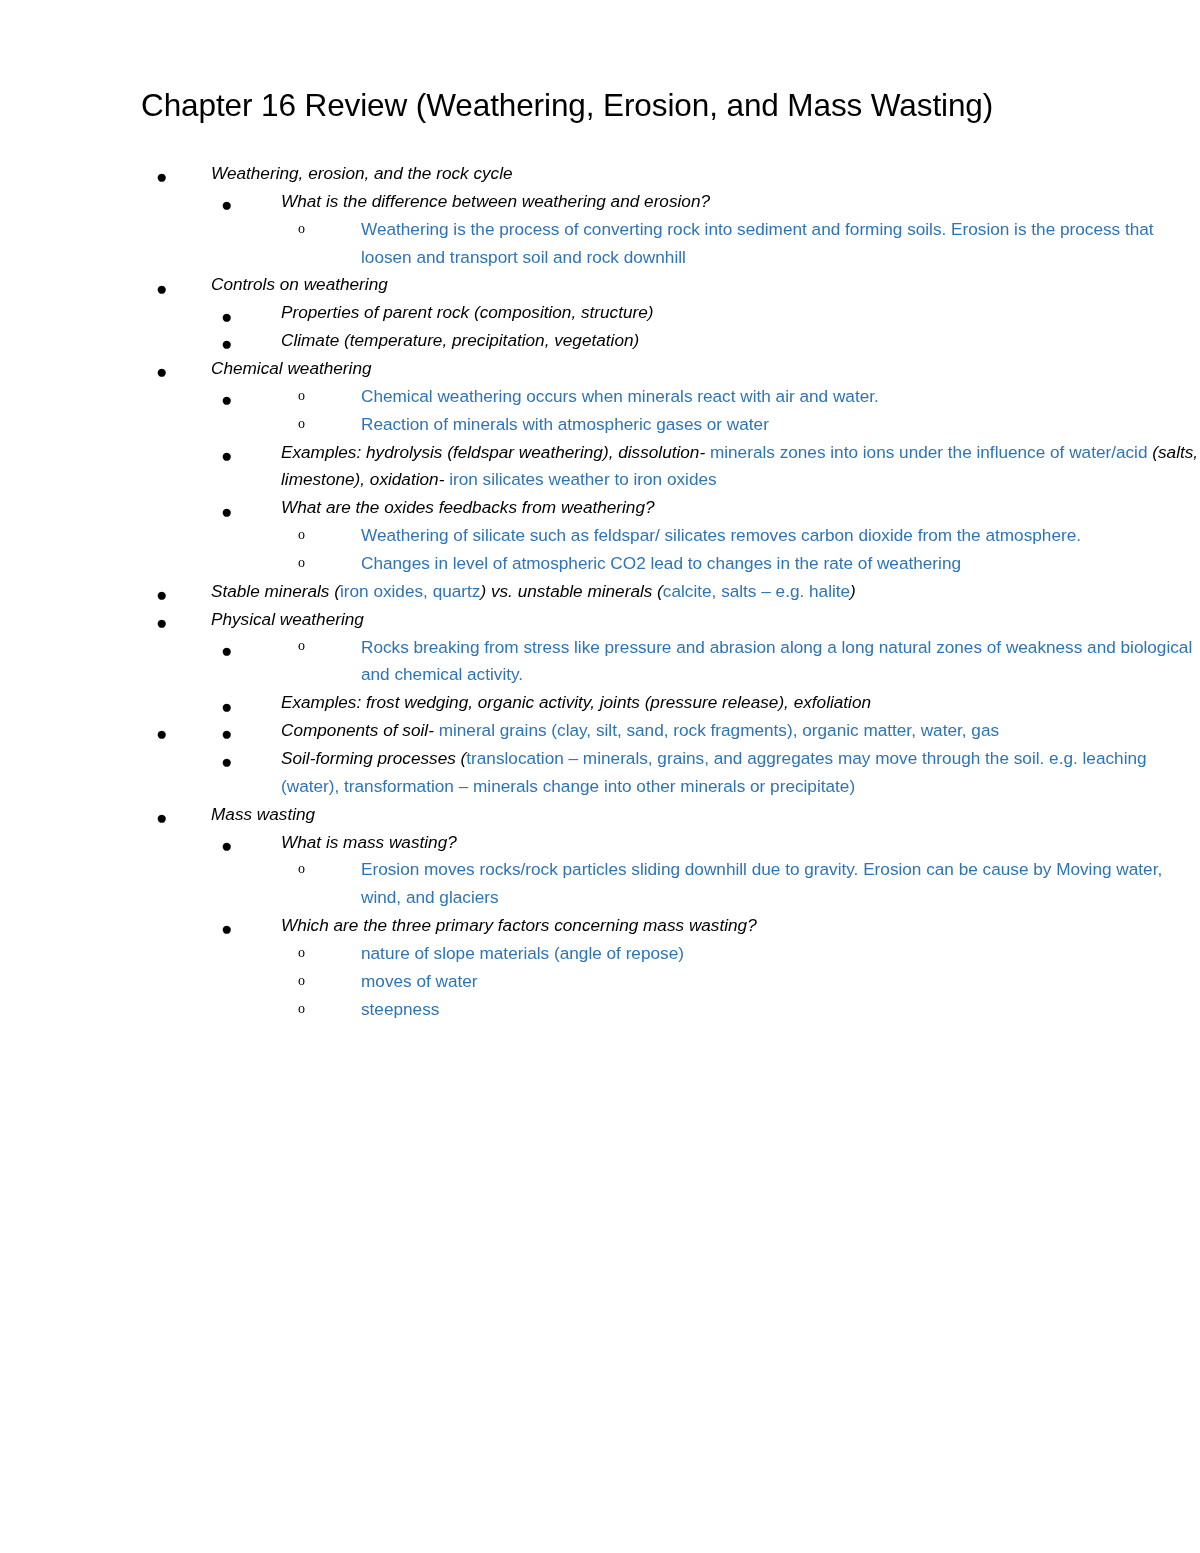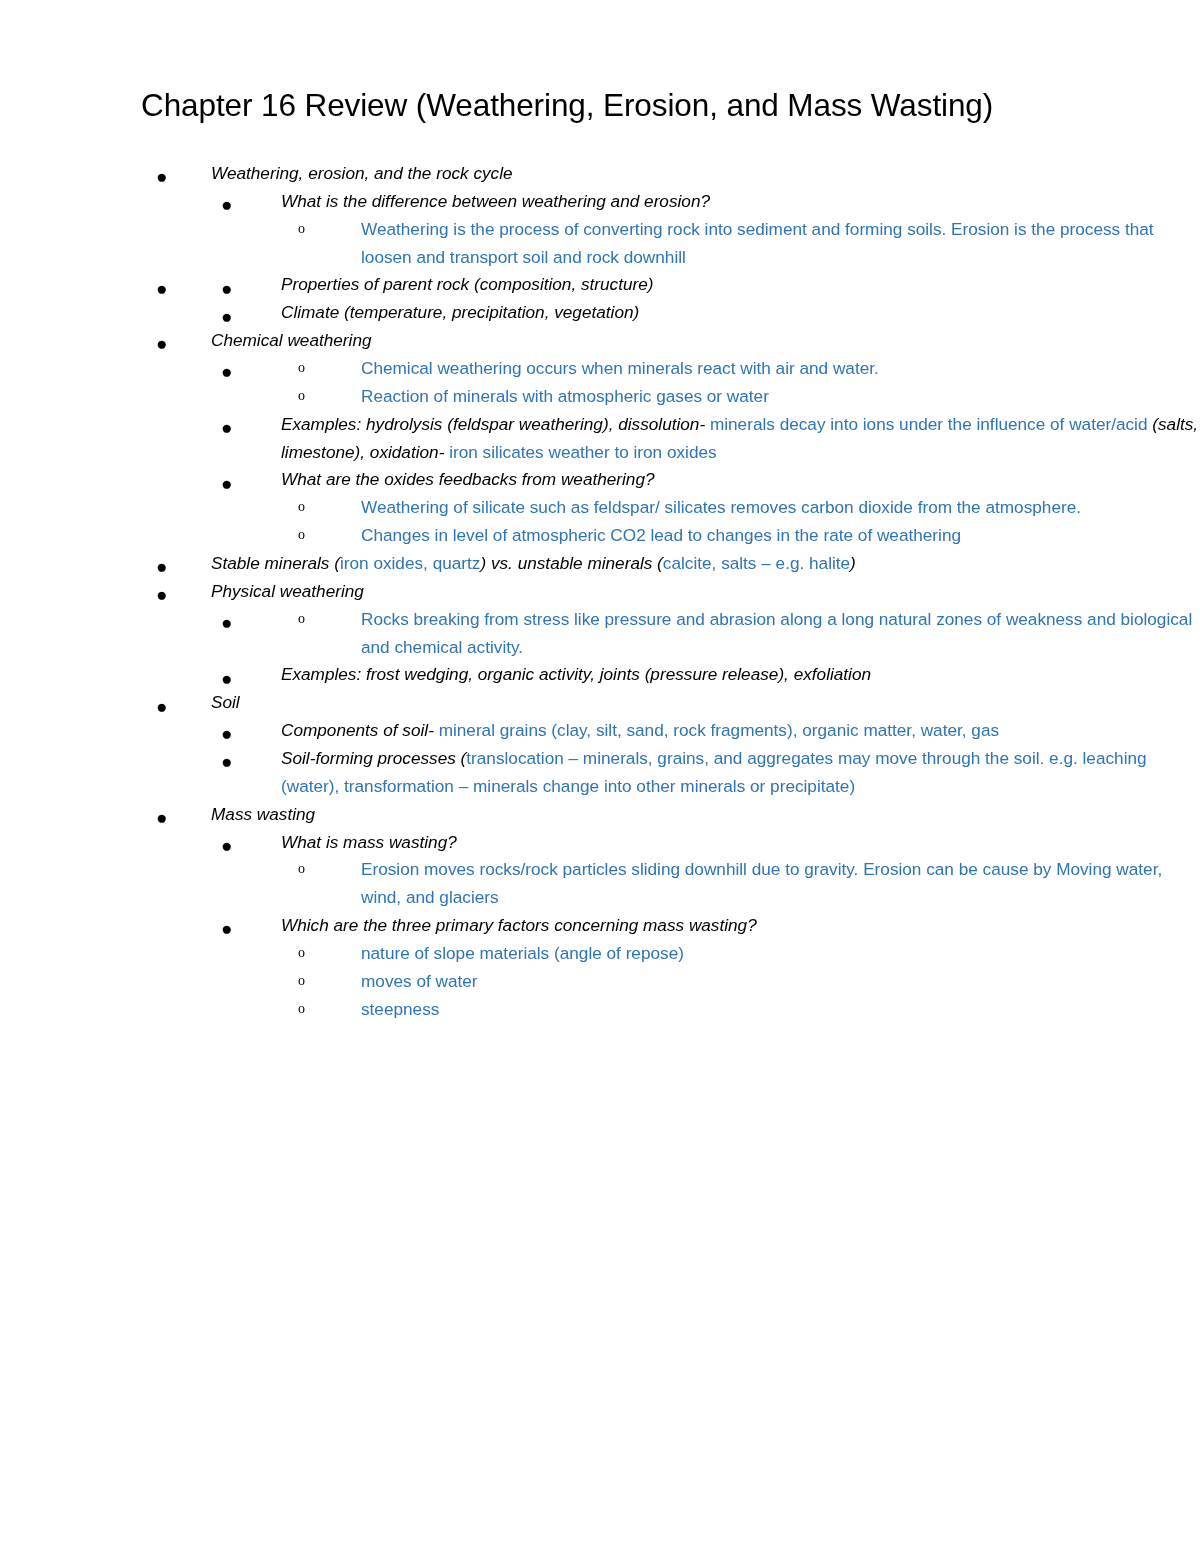--- a/index.html
+++ b/index.html
@@ -113,20 +113,21 @@
                 <li class="item">
                   <span class="bullet">o</span>
                   <span class="body"><span class="txt blue">Weathering is the process of converting rock into sediment and forming soils. Erosion is the process that loosen and transport soil and rock downhill</span></span>
                 </li>
               </ul>
             </li>
           </ul>
         </li>
         <li class="item">
           <span class="bullet">●</span>
+          <span class="body"><span class="txt k">Controls on weathering</span></span>
           <ul class="lvl l2">
             <li class="item">
               <span class="bullet">●</span>
               <span class="body"><span class="txt k">Properties of parent rock (composition, structure)</span></span>
             </li>
             <li class="item">
               <span class="bullet">●</span>
               <span class="body"><span class="txt k">Climate (temperature, precipitation, vegetation)</span></span>
             </li>
           </ul>
@@ -143,21 +144,21 @@
                   <span class="body"><span class="txt blue">Chemical weathering occurs when minerals react with air and water.</span></span>
                 </li>
                 <li class="item">
                   <span class="bullet">o</span>
                   <span class="body"><span class="txt blue">Reaction of minerals with atmospheric gases or water</span></span>
                 </li>
               </ul>
             </li>
             <li class="item">
               <span class="bullet">●</span>
-              <span class="body"><span class="txt k">Examples: hydrolysis (feldspar weathering), dissolution-</span><span class="txt blue"> minerals decay into ions under the influence of water/acid</span><span class="txt k"> (salts, limestone), oxidation-</span><span class="txt blue"> iron silicates weather to iron oxides</span></span>
+              <span class="body"><span class="txt k">Examples: hydrolysis (feldspar weathering), dissolution-</span><span class="txt blue"> minerals zones into ions under the influence of water/acid</span><span class="txt k"> (salts, limestone), oxidation-</span><span class="txt blue"> iron silicates weather to iron oxides</span></span>
             </li>
             <li class="item">
               <span class="bullet">●</span>
               <span class="body"><span class="txt k">What are the oxides feedbacks from weathering?</span></span>
               <ul class="lvl l3">
                 <li class="item">
                   <span class="bullet">o</span>
                   <span class="body"><span class="txt blue">Weathering of silicate such as feldspar/ silicates removes carbon dioxide from the atmosphere.</span></span>
                 </li>
                 <li class="item">
@@ -186,21 +187,20 @@
               </ul>
             </li>
             <li class="item">
               <span class="bullet">●</span>
               <span class="body"><span class="txt k">Examples: frost wedging, organic activity, joints (pressure release), exfoliation</span></span>
             </li>
           </ul>
         </li>
         <li class="item">
           <span class="bullet">●</span>
-          <span class="body"><span class="txt k">Soil</span></span>
           <ul class="lvl l2">
             <li class="item">
               <span class="bullet">●</span>
               <span class="body"><span class="txt k">Components of soil-</span><span class="txt blue"> mineral grains (clay, silt, sand, rock fragments), organic matter, water, gas</span></span>
             </li>
             <li class="item">
               <span class="bullet">●</span>
               <span class="body"><span class="txt k">Soil-forming processes (</span><span class="txt blue">translocation –  minerals, grains, and aggregates may move through the soil. e.g. leaching (water), transformation – minerals change into other minerals or precipitate)</span></span>
             </li>
           </ul>

